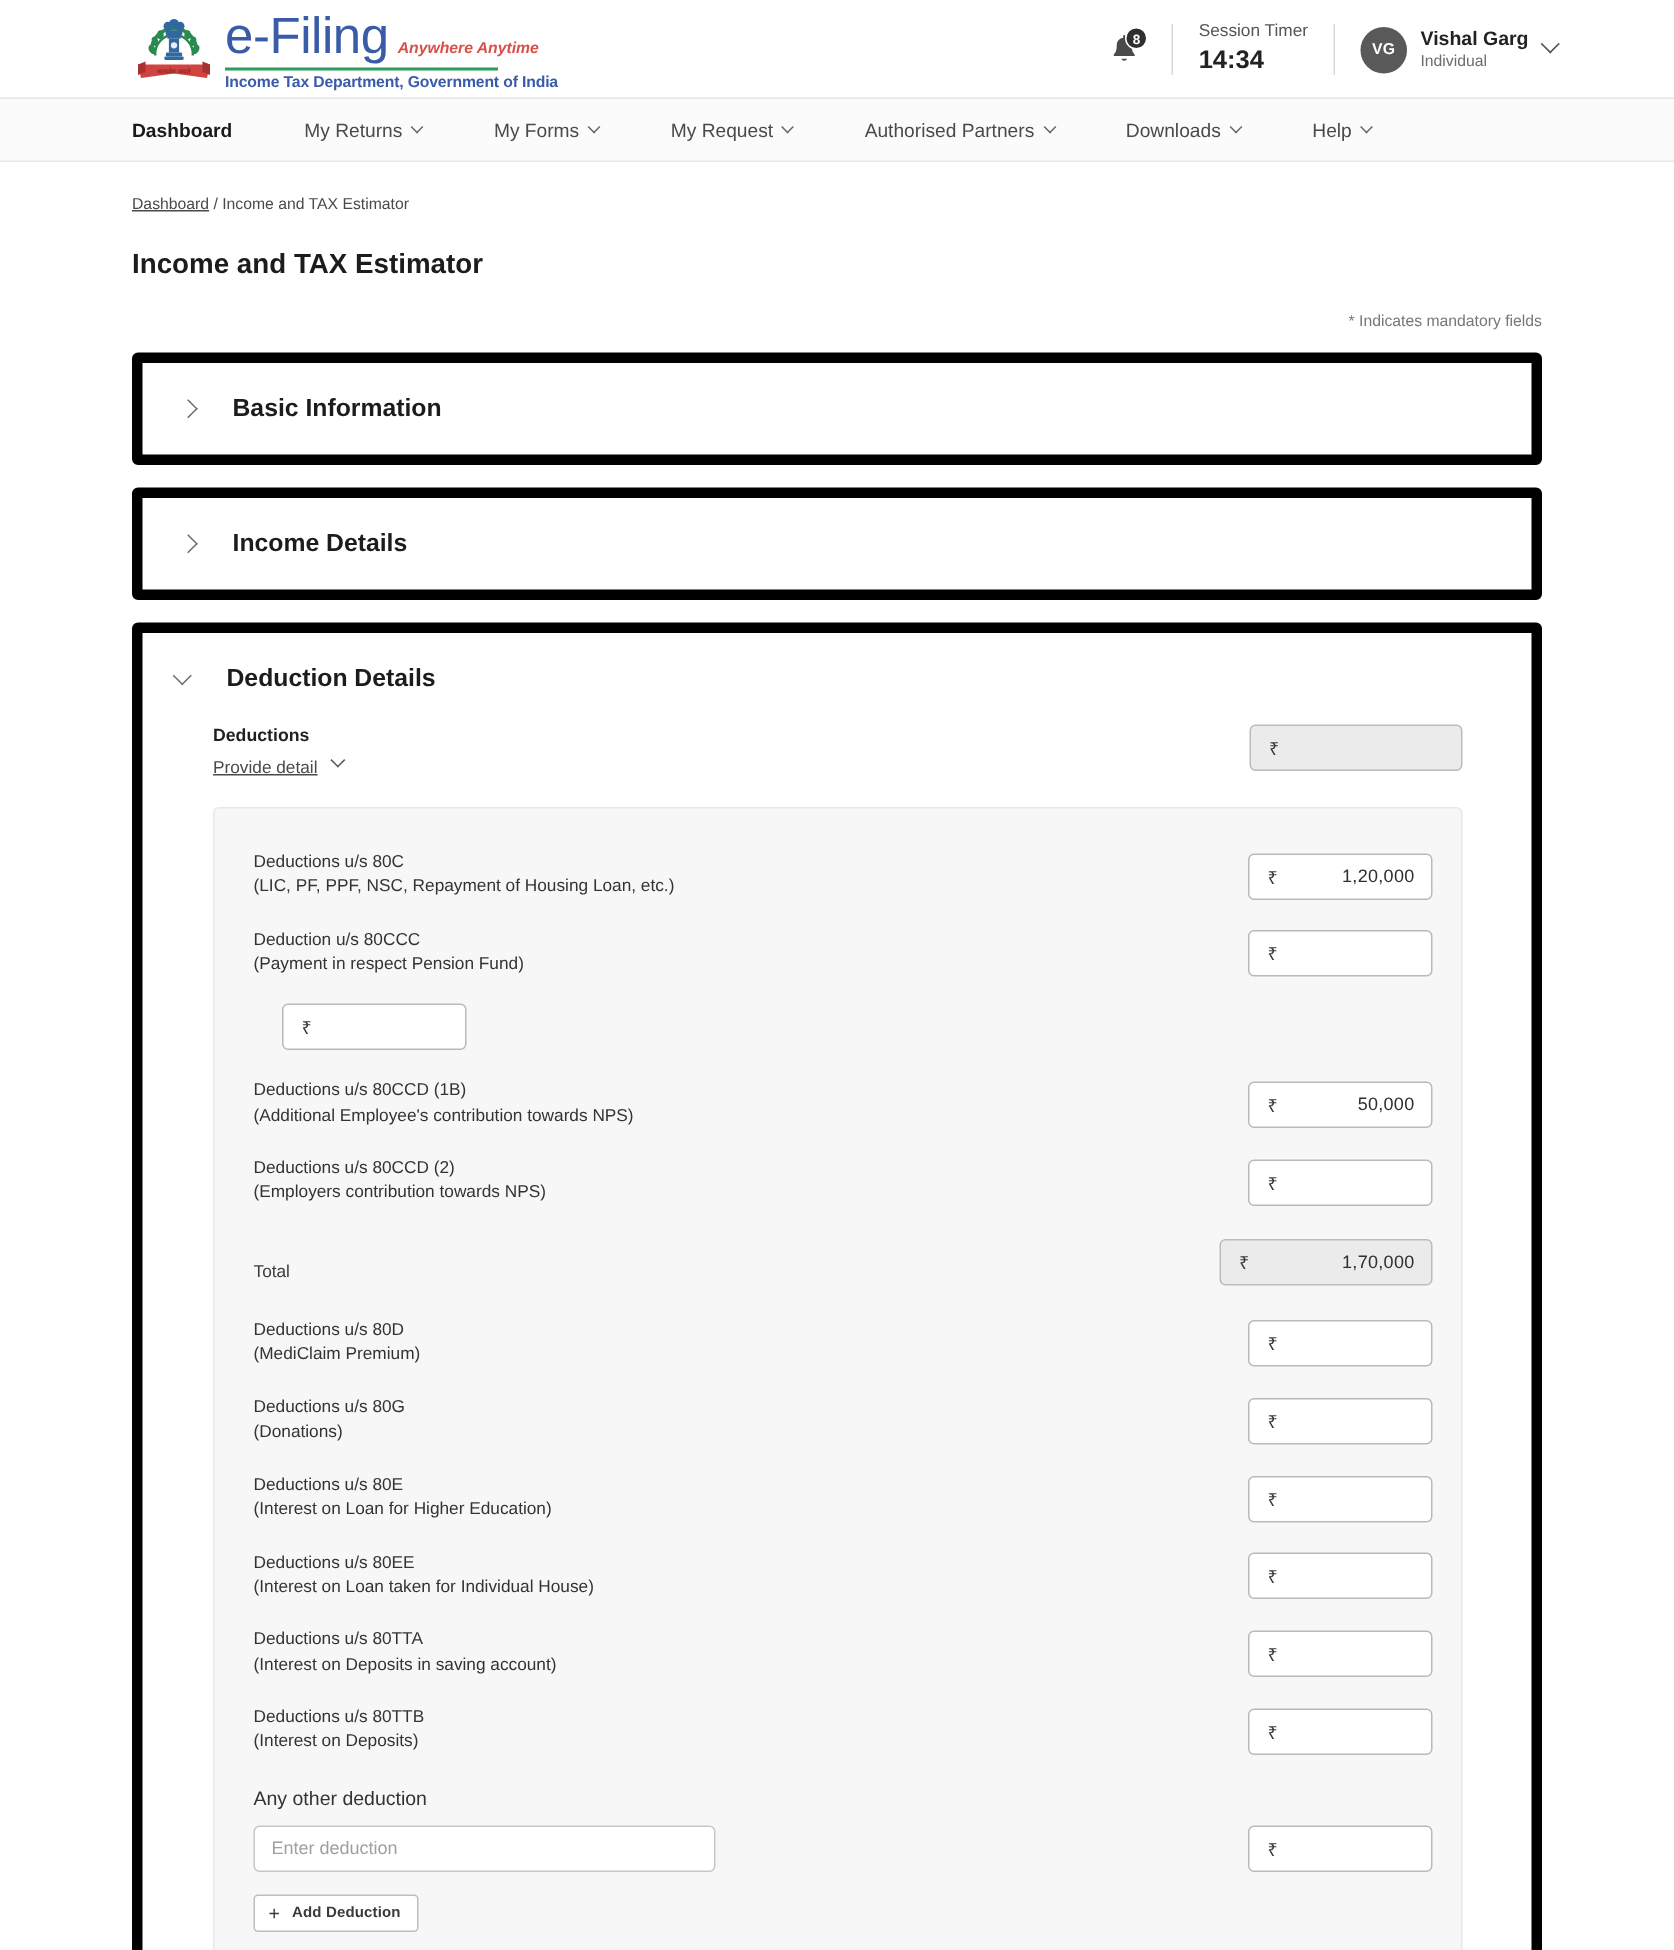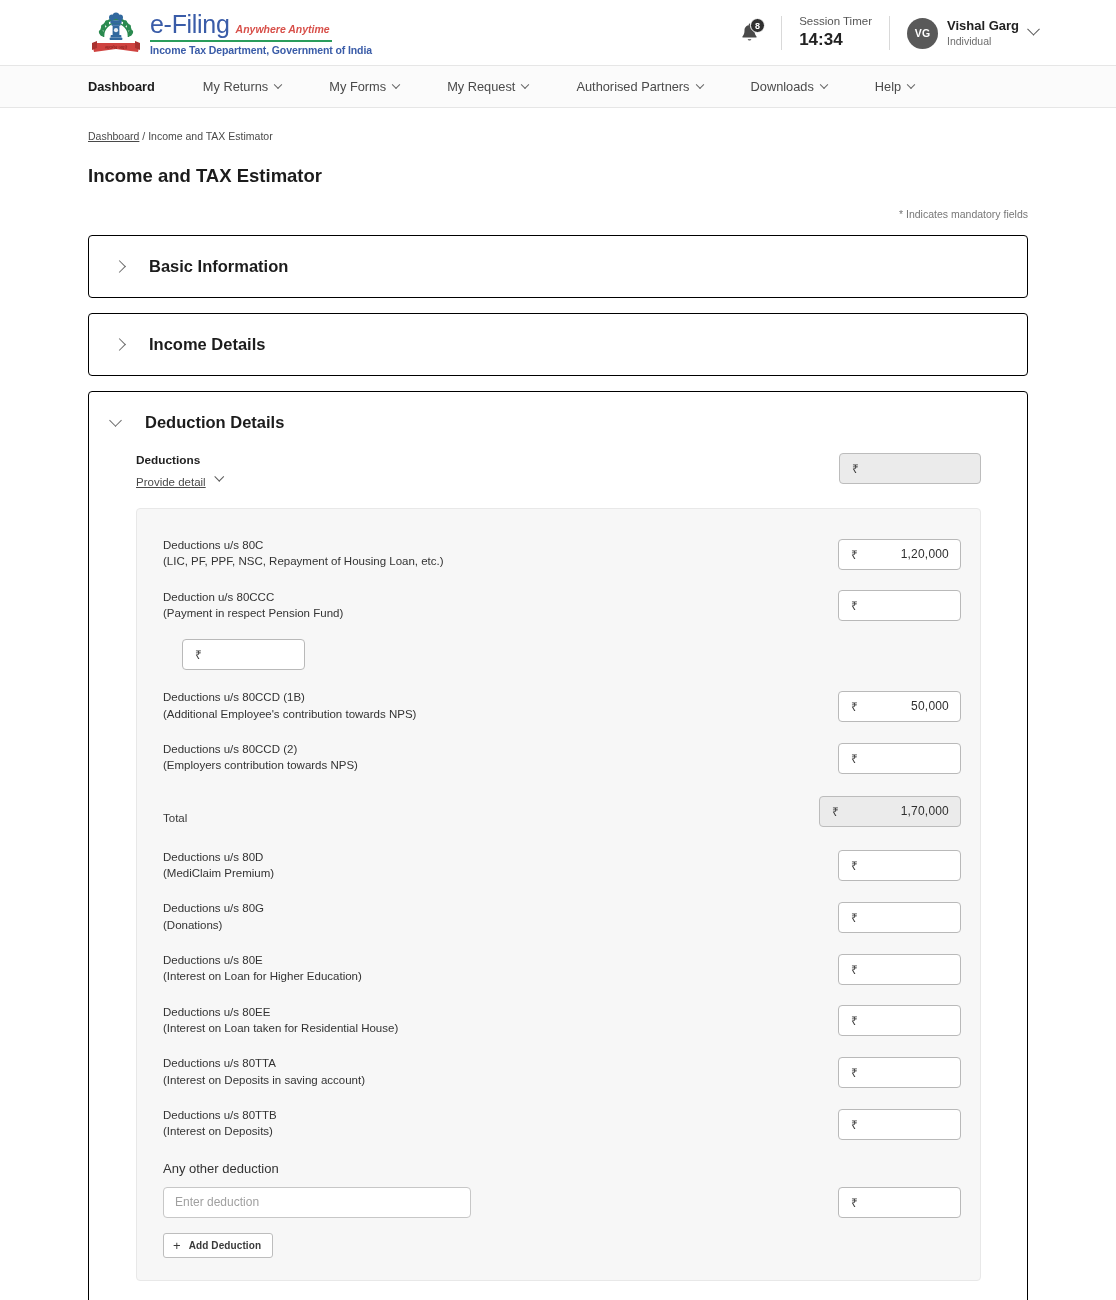--- a/index.html
+++ b/index.html
@@ -19,21 +19,21 @@
     display: flex;
     align-items: center;
     position: relative;
     border-bottom: 1px solid #e6e6e6;
   }
   .brand { display: flex; align-items: center; margin-left: 88px; }
   .emblem { width: 56px; height: 50px; position: relative; flex: none; }
   .brand-text { margin-left: 6px; }
   .brand-line1 { display: flex; align-items: baseline; }
   .efiling {
-    font-size: 25px;
+    font-size: 34px;
     color: #3a5ca8;
     letter-spacing: -0.3px;
     font-weight: 400;
   }
   .tagline {
     font-size: 10.5px;
     color: #d8504a;
     font-style: italic;
     font-weight: bold;
     margin-left: 6px;
@@ -129,21 +129,21 @@
   }
   .mandatory {
     text-align: right;
     font-size: 10.5px;
     color: #777;
     margin-top: 21px;
   }
 
   
   .card {
-    border: 1px solid #000000;
+    border: 7px solid #000000;
     border-radius: 4px;
     background: #fff;
     margin-top: 15px;
   }
   .card-head {
     display: flex;
     align-items: center;
     padding: 21px 0 21px 22px;
     cursor: pointer;
   }
@@ -527,21 +527,21 @@
             <div class="money w-row">
               <span class="rupee">₹</span>
               <span class="amt"></span>
             </div>
           </div>
         </div>
 
         <div class="ded-row">
           <div class="names">
             <div class="n1">Deductions u/s 80EE</div>
-            <div class="n2">(Interest on Loan taken for Residential House)</div>
+            <div class="n2">(Interest on Loan taken for Individual House)</div>
           </div>
           <div class="right-cell">
             <div class="money w-row">
               <span class="rupee">₹</span>
               <span class="amt"></span>
             </div>
           </div>
         </div>
 
         <div class="ded-row">

